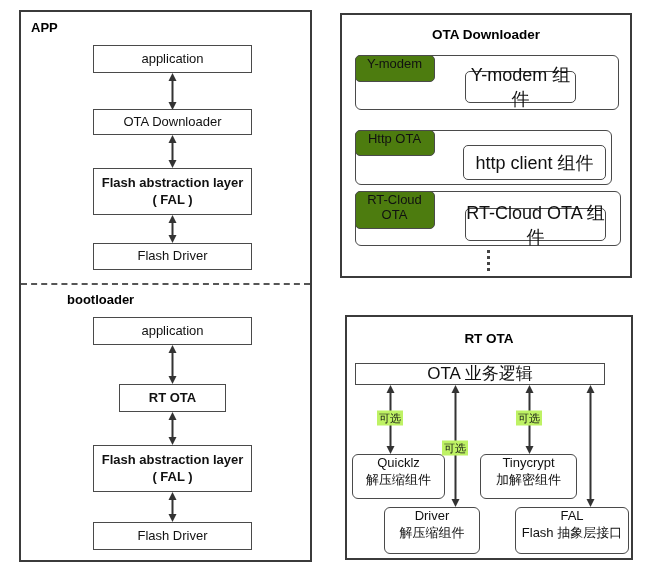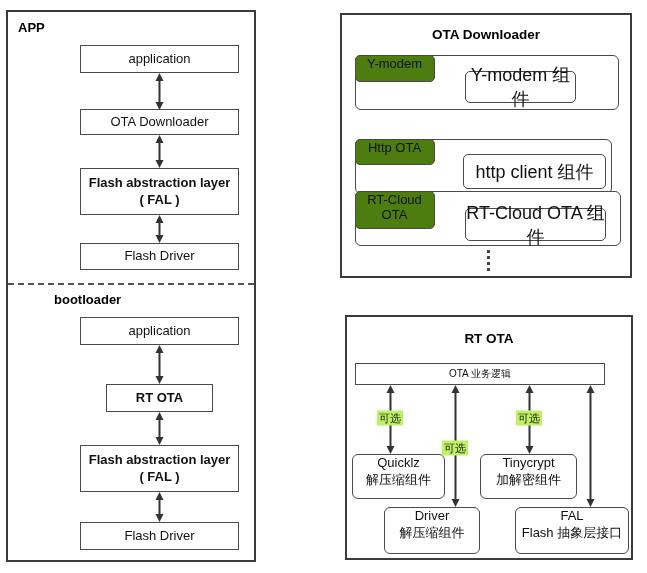--- a/index.html
+++ b/index.html
@@ -41,21 +41,21 @@
           text-align:center; font-size:13px; line-height:1.3; }
 
   .opt-label { position:absolute; transform:translate(-50%,-50%); background:#bef264; padding:0 2px;
                font-size:11px; color:#111; z-index:3; }
 </style>
 </head>
 <body>
 
 <div class="stage">
 
-  <div class="panel" style="left:6px; top:10px; width:250px; height:552px;">
+  <div class="panel" style="left:19px; top:10px; width:293px; height:552px;">
 
     <div class="section-label" style="left:10px; top:8px;">APP</div>
 
     <div class="sbox" style="left:72px; top:33px; width:159px; height:28px;">
       <span>application</span>
     </div>
 
     <div class="varrow" style="left:151px; top:61px; height:37px;">
       <span class="head-up"></span>
         <span class="shaft"></span>
@@ -133,21 +133,21 @@
 
     <div class="row-box" style="left:13px; top:40px; width:264px; height:55px;">
       <div class="row-tab" style="width:80px; height:27px;">
         <span>Y-modem</span>
       </div>
       <div class="comp-box" style="left:109px; top:15px; width:111px; height:32px;">
         <span>Y-modem 组件</span>
       </div>
     </div>
 
-    <div class="row-box" style="left:13px; top:124px; width:257px; height:55px;">
+    <div class="row-box" style="left:13px; top:115px; width:257px; height:55px;">
       <div class="row-tab" style="width:80px; height:26px;">
         <span>Http OTA</span>
       </div>
       <div class="comp-box" style="left:107px; top:14px; width:143px; height:35px;">
         <span>http client 组件</span>
       </div>
     </div>
 
     <div class="row-box" style="left:13px; top:176px; width:266px; height:55px;">
       <div class="row-tab" style="width:80px; height:38px; padding:0 8px;">
@@ -163,21 +163,21 @@
       <span class="dot"></span>
       <span class="dot"></span>
       <span class="dot"></span>
     </div>
   </div>
 
   <div class="panel" style="left:345px; top:315px; width:288px; height:245px;">
 
     <div class="panel-title" style="top:14px;">RT OTA</div>
 
-    <div class="sbox" style="left:8px; top:46px; width:250px; height:22px; font-size:10px;">
+    <div class="sbox" style="left:8px; top:46px; width:250px; height:22px; font-size:17px;">
       <span>OTA 业务逻辑</span>
     </div>
 
     <div class="varrow" style="left:43px; top:68px; height:69px;">
       <span class="head-up"></span>
         <span class="shaft"></span>
         <span class="head-down"></span>
     </div>
     <div class="varrow" style="left:108px; top:68px; height:122px;">
       <span class="head-up"></span>

